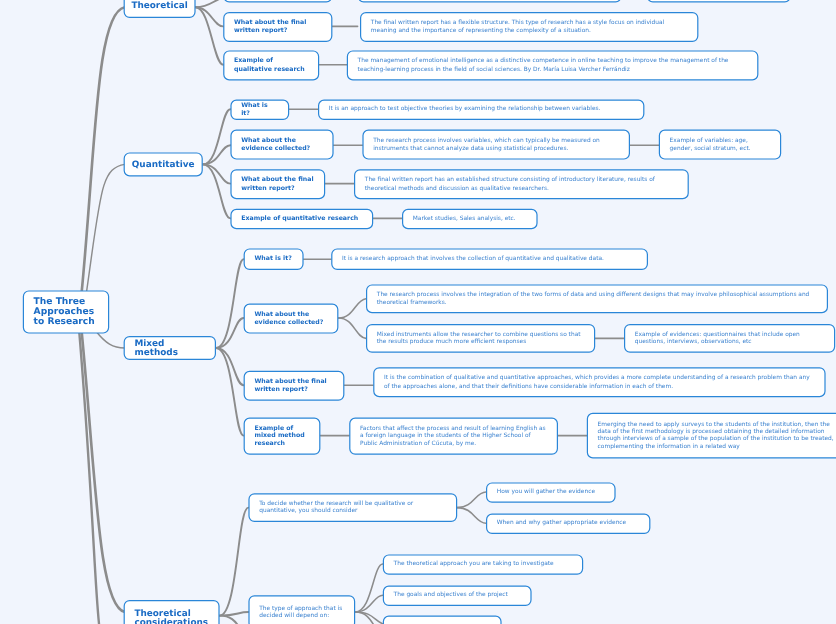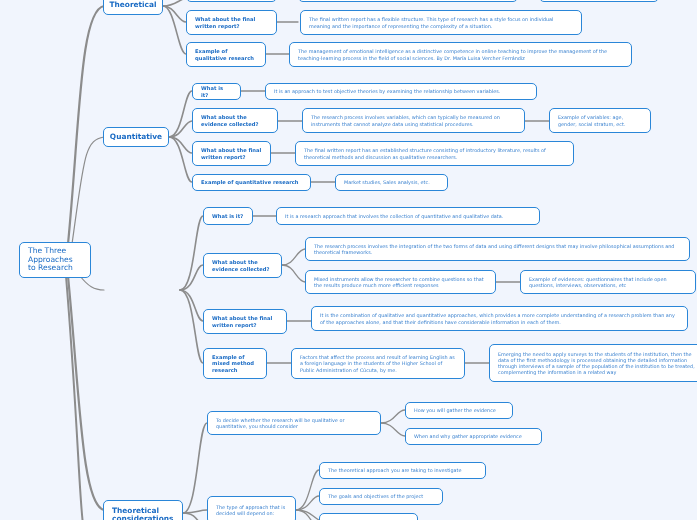--- a/index.html
+++ b/index.html
@@ -1,21 +1,21 @@
 <!DOCTYPE html>
 <html><head>
 <meta charset="utf-8">
 <style>
   html, body { margin:0; padding:0; }
   body { width:697px; height:520px; overflow:hidden; background:#f1f5fd; position:relative; font-family:"DejaVu Sans", sans-serif; }
   #canvas { position:absolute; left:0; top:0; width:697px; height:520px; }
   svg.links { position:absolute; left:0; top:0; width:697px; height:520px; pointer-events:none; }
   .node { position:absolute; box-sizing:border-box; background:#fff; border:1.5px solid #2a86d8; border-radius:5px; color:#1b6fc7; display:flex; align-items:center; overflow:hidden; }
   .node span { display:block; }
-  .root { padding:0 8px; font-weight:normal; font-size:7.6px; line-height:8.6px; color:#1a6bc4; }
+  .root { padding:0 8px; font-weight:bold; font-size:7.6px; line-height:8.6px; color:#1a6bc4; }
   .main { padding:0 8px; font-weight:bold; font-size:7.4px; line-height:8px; justify-content:center; color:#1a6bc4; }
   .sub { padding:0 8px; font-weight:bold; font-size:5.2px; line-height:6.2px; color:#1a6bc4; }
   .leaf { padding:0 8px; font-size:4.9px; line-height:6.2px; color:#3b82cf; }
 </style>
 </head>
 <body>
 
 <div id="canvas">
   <svg class="links" viewBox="0 0 697 520">
     <g fill="none" stroke="#8c8c8c" stroke-linecap="round">
@@ -115,20 +115,23 @@
   <div class="node leaf" style="left:295px;top:141px;width:279px;height:25px;">
     <span>The final written report has an established structure consisting of introductory literature, results of theoretical methods and discussion as qualitative researchers.</span>
   </div>
   <div class="node sub" style="left:192px;top:174px;width:119px;height:17px;">
     <span>Example of quantitative research</span>
   </div>
   <div class="node leaf" style="left:335px;top:174px;width:113px;height:17px;">
     <span>Market studies, Sales analysis, etc.</span>
   </div>
 
+  <div class="node main" style="left:103px;top:280px;width:77px;height:20px;">
+    <span>Mixed methods</span>
+  </div>
   <div class="node sub" style="left:203px;top:207px;width:50px;height:18px;">
     <span>What is it?</span>
   </div>
   <div class="node leaf" style="left:276px;top:207px;width:264px;height:18px;">
     <span>It is a research approach that involves the collection of quantitative and qualitative data.</span>
   </div>
   <div class="node sub" style="left:203px;top:253px;width:79px;height:25px;">
     <span>What about the evidence collected?</span>
   </div>
   <div class="node leaf" style="left:305px;top:237px;width:385px;height:24px;">

